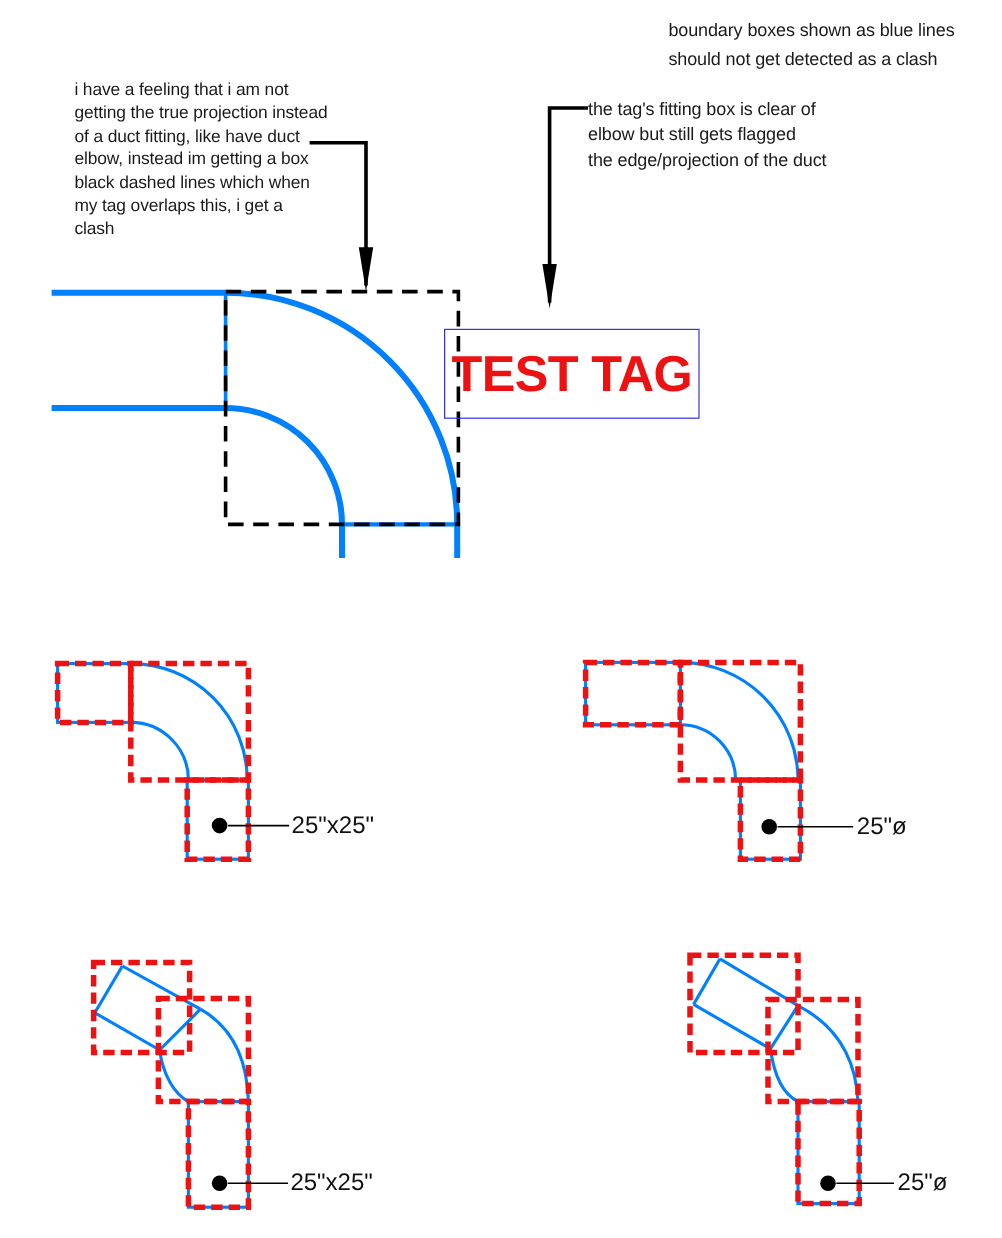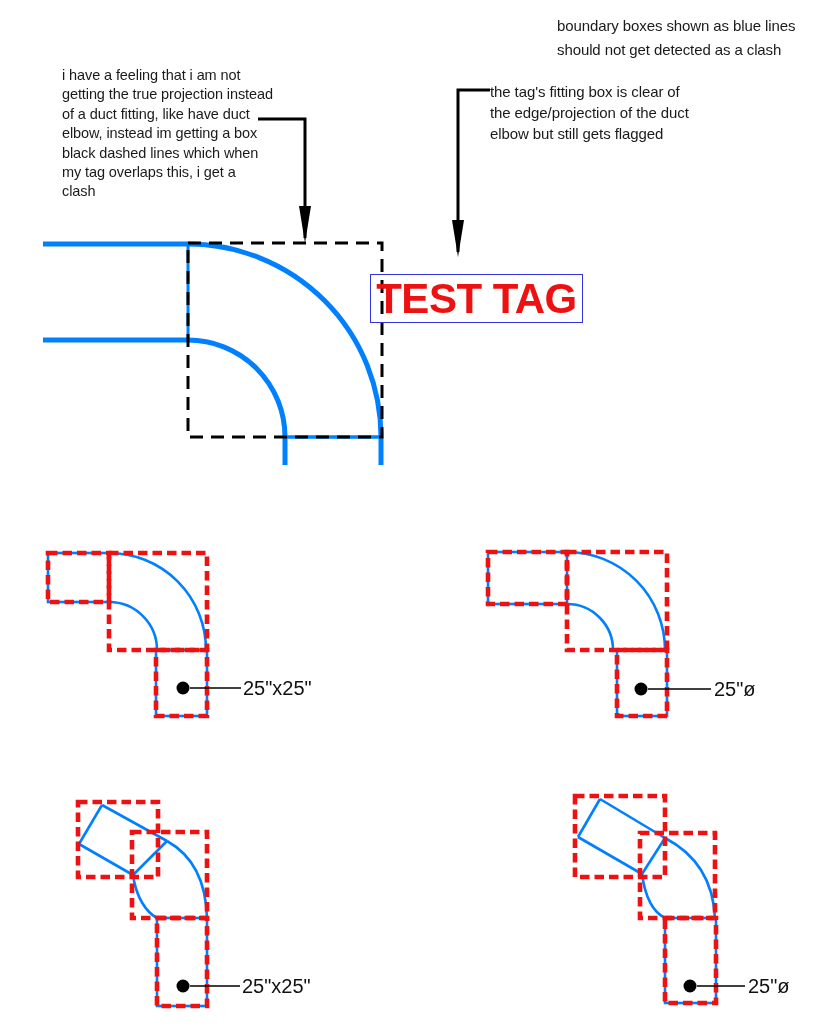--- a/index.html
+++ b/index.html
@@ -6,21 +6,21 @@
   #canvas{
     position:relative;width:835px;height:1032px;background:#ffffff;
     font-family:"Liberation Sans", sans-serif;color:#000;overflow:hidden;
   }
   #drawing{position:absolute;left:0;top:0;}
   .note{position:absolute;font-size:14.5px;line-height:19.4px;letter-spacing:-0.1px;color:#1a1a1a;}
   .note-rt{font-size:15px;line-height:24px;}
   .note-rb{font-size:15px;line-height:21px;}
   .dim-label{position:absolute;font-size:20px;color:#111;white-space:nowrap;}
   .test-tag{
-    position:absolute;left:370px;top:274px;width:213px;height:49px;
+    position:absolute;left:370px;top:274px;width:213px;height:75px;
     border:1.5px solid #3333DD;display:flex;align-items:center;justify-content:center;
     box-sizing:border-box;background:transparent;
   }
   .test-tag span{
     font-size:42px;font-weight:bold;color:#EE1111;letter-spacing:-0.5px;white-space:nowrap;
   }
 </style>
 </head>
 <body>
 
@@ -131,22 +131,22 @@
     <div>clash</div>
   </div>
 
   <div class="note note-rt" style="left:514px;top:14px;margin-left:43px;">
     <div>boundary boxes shown as blue lines</div>
     <div>should not get detected as a clash</div>
   </div>
 
   <div class="note note-rb" style="left:490px;top:81px;">
     <div>the tag's fitting box is clear of</div>
+    <div>elbow but still gets flagged</div>
     <div>the edge/projection of the duct</div>
-    <div>elbow but still gets flagged</div>
   </div>
 
   <div class="test-tag">
     <span>TEST TAG</span>
   </div>
 
   <span class="dim-label" style="left:243px;top:677px;">25"x25"</span>
   <span class="dim-label" style="left:714px;top:678px;">25"ø</span>
   <span class="dim-label" style="left:242px;top:975px;">25"x25"</span>
   <span class="dim-label" style="left:748px;top:975px;">25"ø</span>

